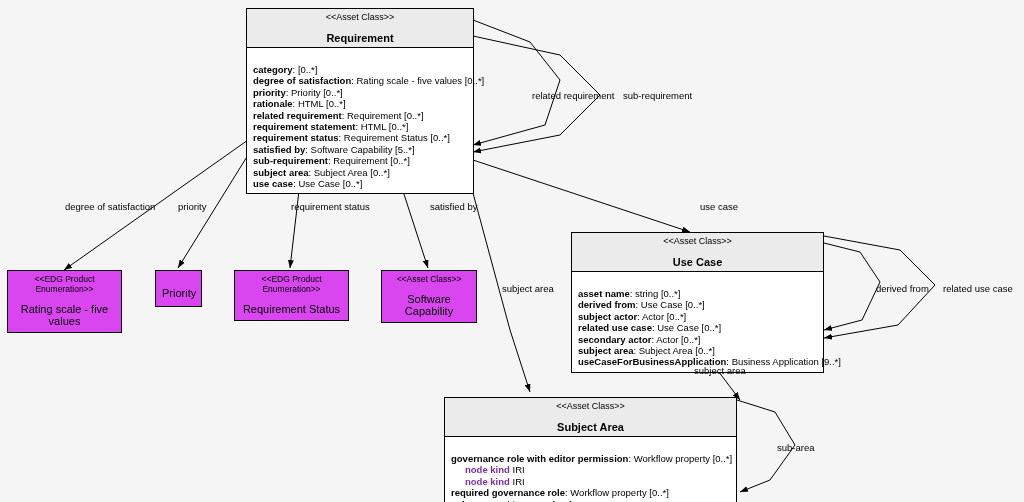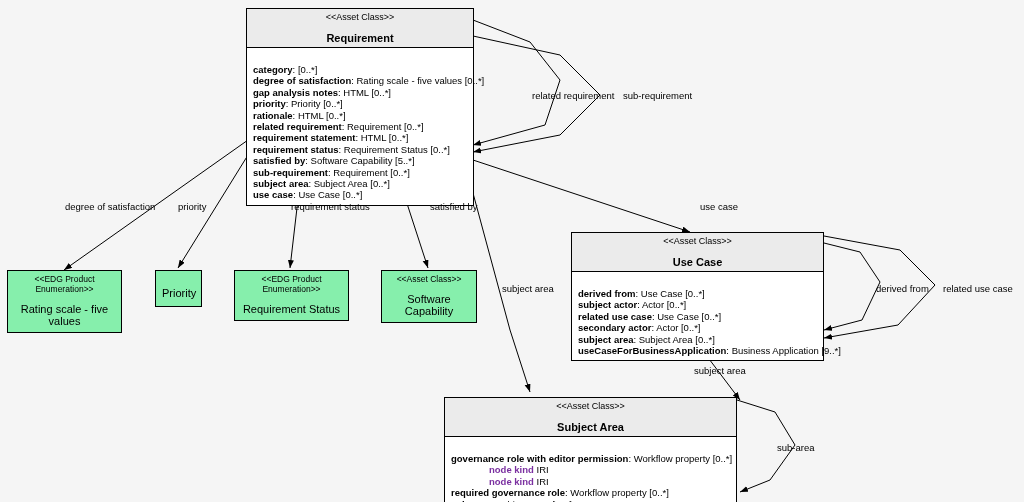--- a/index.html
+++ b/index.html
@@ -63,24 +63,23 @@
   }
   .attr .k {
     font-weight: bold;
   }
   .attr.sub {
     padding-left: 14px;
   }
   .attr.sub .k {
     color: #7a2fa0;
     font-weight: bold;
-    margin-left: 24px;
   }
   .simple {
-    background: #86efac;
+    background: #d946ef;
     border: 1px solid #000000;
     text-align: center;
   }
   .simple .stereotype {
     font-size: 8.5px;
   }
   .simple .node-title {
     font-size: 11px;
     font-weight: normal;
   }
@@ -132,39 +131,39 @@
   </svg>
 
   <div class="node" style="left:246px; top:8px; width:228px;">
     <div class="node-header">
       <span class="stereotype">&lt;&lt;Asset Class&gt;&gt;</span>
       <span class="node-title">Requirement</span>
     </div>
     <div class="node-body">
       <div class="attr"><span class="k">category</span><span>: [0..*]</span></div>
       <div class="attr"><span class="k">degree of satisfaction</span><span>: Rating scale - five values [0..*]</span></div>
-      <div class="attr"><span class="k">gap analysis notes</span><span>: HTML [0..*]</span></div>
       <div class="attr"><span class="k">priority</span><span>: Priority [0..*]</span></div>
       <div class="attr"><span class="k">rationale</span><span>: HTML [0..*]</span></div>
       <div class="attr"><span class="k">related requirement</span><span>: Requirement [0..*]</span></div>
       <div class="attr"><span class="k">requirement statement</span><span>: HTML [0..*]</span></div>
       <div class="attr"><span class="k">requirement status</span><span>: Requirement Status [0..*]</span></div>
       <div class="attr"><span class="k">satisfied by</span><span>: Software Capability [5..*]</span></div>
       <div class="attr"><span class="k">sub-requirement</span><span>: Requirement [0..*]</span></div>
       <div class="attr"><span class="k">subject area</span><span>: Subject Area [0..*]</span></div>
       <div class="attr"><span class="k">use case</span><span>: Use Case [0..*]</span></div>
     </div>
   </div>
 
   <div class="node" style="left:571px; top:232px; width:253px;">
     <div class="node-header">
       <span class="stereotype">&lt;&lt;Asset Class&gt;&gt;</span>
       <span class="node-title">Use Case</span>
     </div>
     <div class="node-body">
+      <div class="attr"><span class="k">asset name</span><span>: string [0..*]</span></div>
       <div class="attr"><span class="k">derived from</span><span>: Use Case [0..*]</span></div>
       <div class="attr"><span class="k">subject actor</span><span>: Actor [0..*]</span></div>
       <div class="attr"><span class="k">related use case</span><span>: Use Case [0..*]</span></div>
       <div class="attr"><span class="k">secondary actor</span><span>: Actor [0..*]</span></div>
       <div class="attr"><span class="k">subject area</span><span>: Subject Area [0..*]</span></div>
       <div class="attr"><span class="k">useCaseForBusinessApplication</span><span>: Business Application [9..*]</span></div>
     </div>
   </div>
 
   <div class="node" style="left:444px; top:397px; width:293px;">

